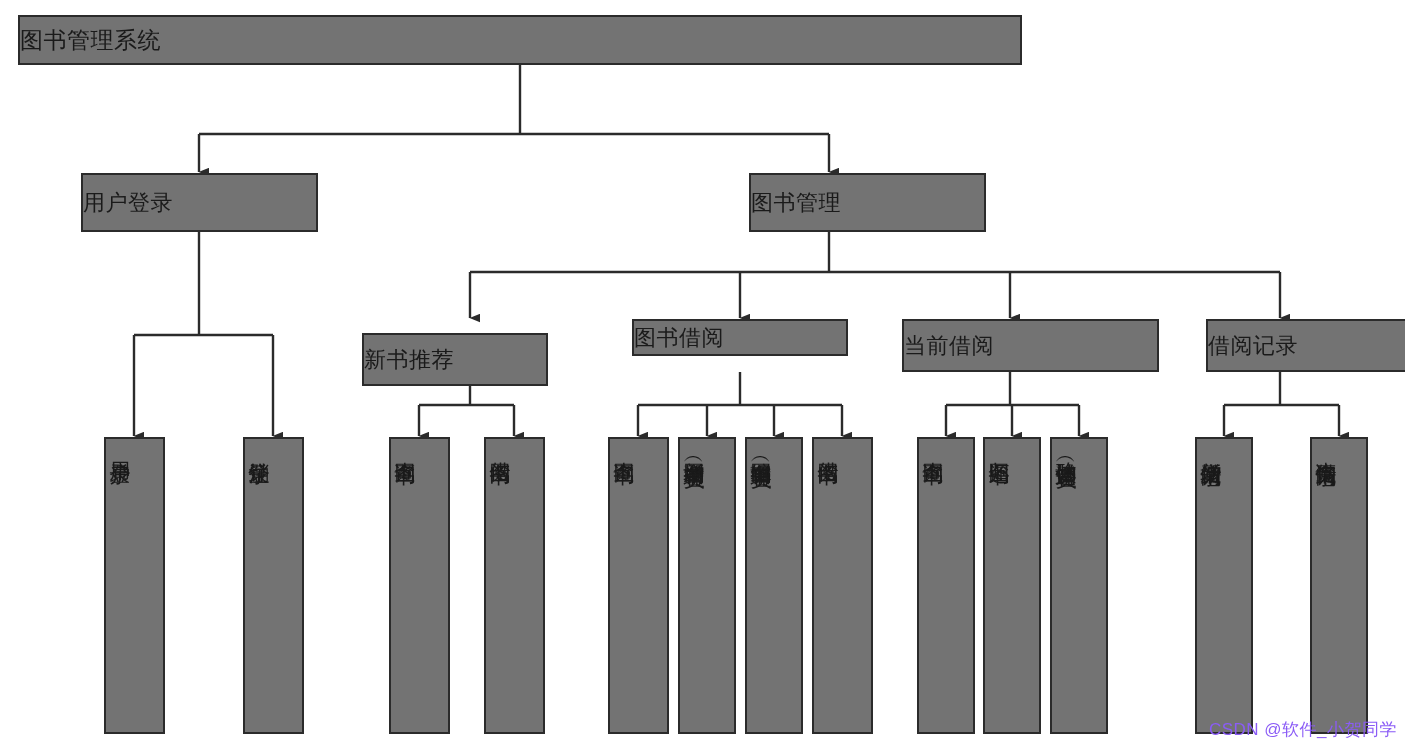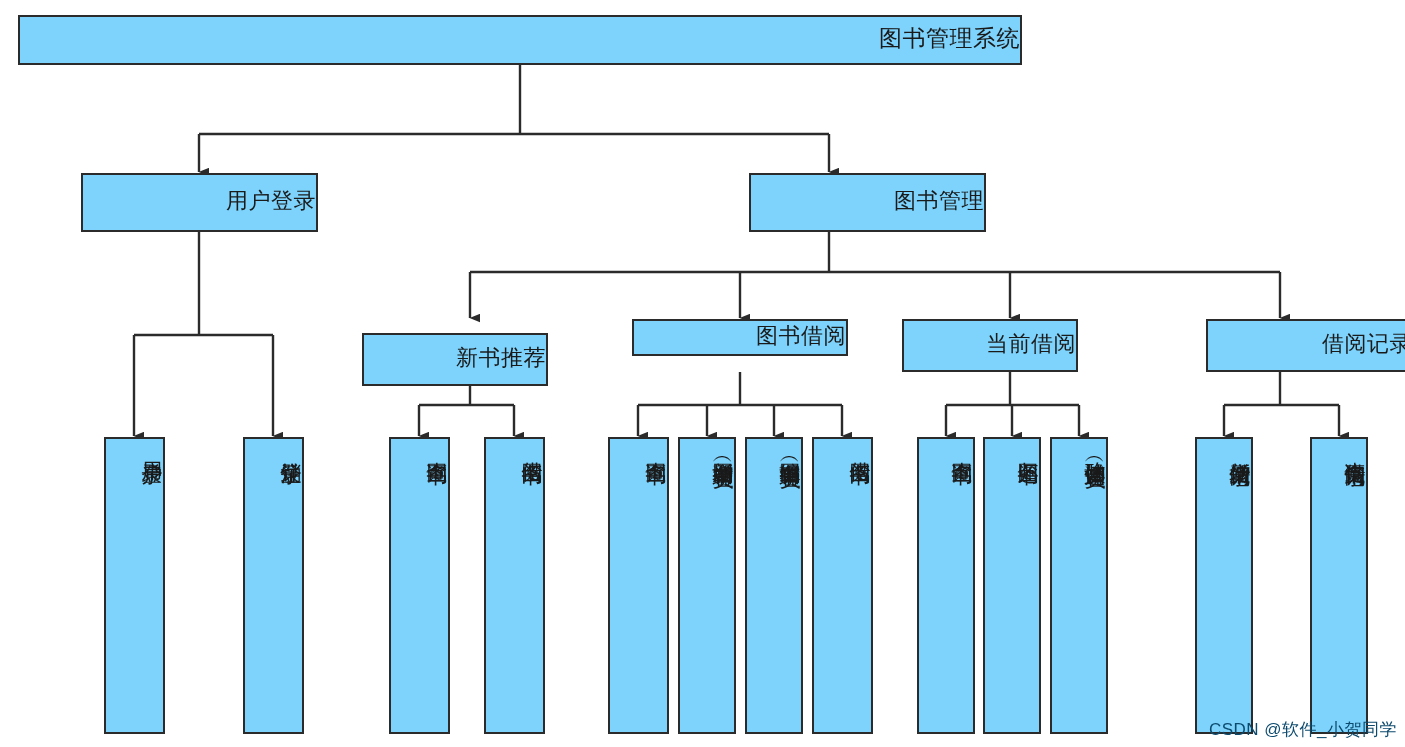--- a/index.html
+++ b/index.html
@@ -23,27 +23,26 @@
     position: absolute;
     left: 0;
     top: 0;
     width: 1405px;
     height: 747px;
     pointer-events: none;
   }
   .node {
     position: absolute;
     box-sizing: border-box;
-    background: #7dd3fc;
+    background: #737373;
     border: 2px solid #2b2b2b;
     display: flex;
     align-items: center;
-    justify-content: flex-end;
+    justify-content: flex-start;
     overflow: hidden;
-    font-family: Liberation Mono, monospace;
   }
   .node-label {
     font-size: 22px;
     line-height: 1.05;
     color: #1a1a1a;
     letter-spacing: 0.5px;
     white-space: nowrap;
   }
   .node.leaf {
     align-items: flex-start;
@@ -59,21 +58,21 @@
     max-height: 100%;
   }
   .node.root .node-label {
     font-size: 23px;
   }
   #watermark {
     position: absolute;
     right: 8px;
     bottom: 6px;
     font-size: 17px;
-    color: #0c4a6e;
+    color: #8b5cf6;
     letter-spacing: 0.5px;
     white-space: nowrap;
     user-select: none;
   }
 </style>
 </head>
 <body>
 
 <div id="diagram-root">
 
@@ -129,21 +128,21 @@
       </div>
       <div class="node" style="left: 749px; top: 173px; width: 237px; height: 59px;">
         <span class="node-label">图书管理</span>
       </div>
       <div class="node" style="left: 362px; top: 333px; width: 186px; height: 53px;">
         <span class="node-label">新书推荐</span>
       </div>
       <div class="node" style="left: 632px; top: 319px; width: 216px; height: 37px;">
         <span class="node-label">图书借阅</span>
       </div>
-      <div class="node" style="left: 902px; top: 319px; width: 176px; height: 53px;">
+      <div class="node" style="left: 902px; top: 319px; width: 257px; height: 53px;">
         <span class="node-label">当前借阅</span>
       </div>
       <div class="node" style="left: 1206px; top: 319px; width: 208px; height: 53px;">
         <span class="node-label">借阅记录</span>
       </div>
       <div class="node leaf" style="left: 104px; top: 437px; width: 61px; height: 297px;">
         <span class="node-label">用户登录</span>
       </div>
       <div class="node leaf" style="left: 243px; top: 437px; width: 61px; height: 297px;">
         <span class="node-label">注销登录</span>

